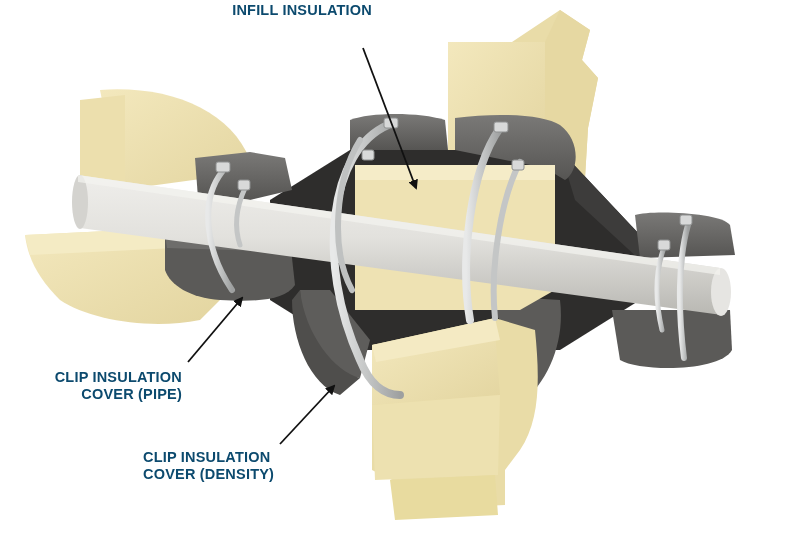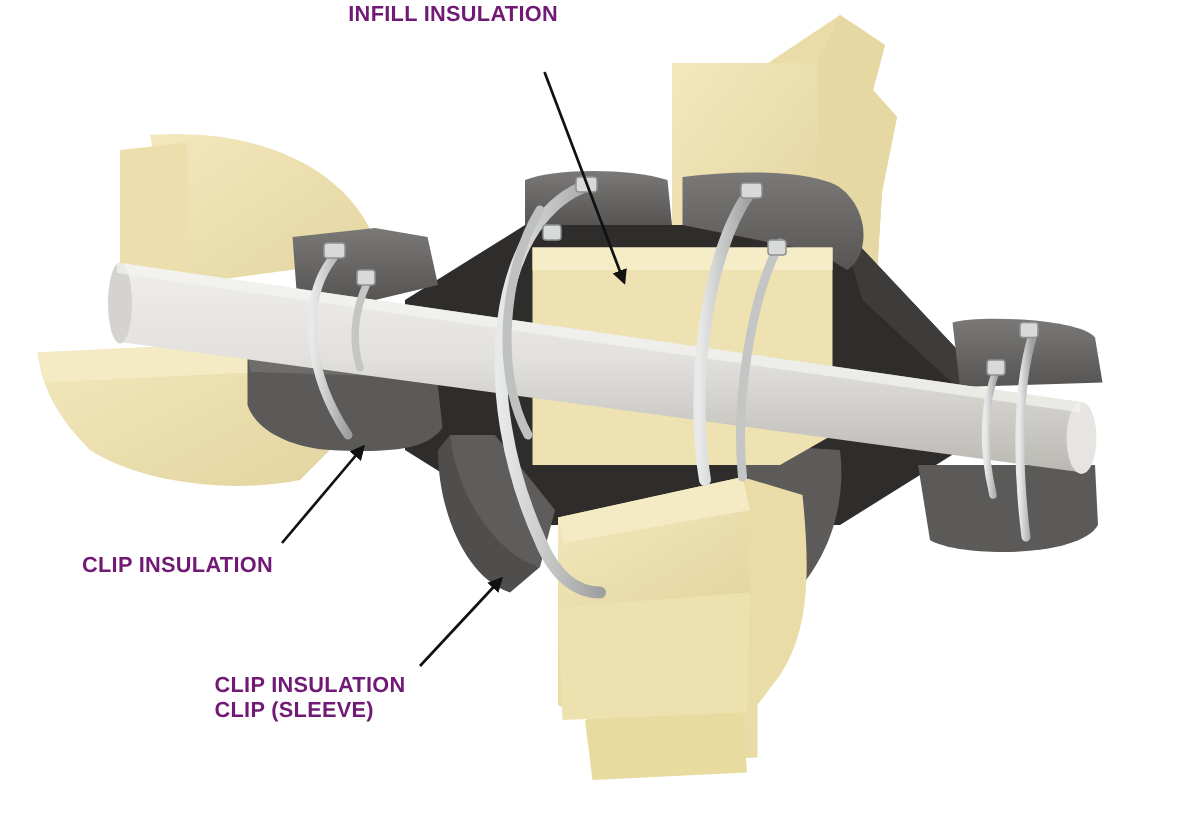--- a/index.html
+++ b/index.html
@@ -4,21 +4,21 @@
 <style>
   html, body { margin: 0; padding: 0; background: #ffffff; }
   body { width: 800px; height: 550px; overflow: hidden; position: relative; font-family: "Liberation Sans", sans-serif; }
   #stage { position: absolute; left: 0; top: 0; width: 800px; height: 550px; }
   .label {
     position: absolute;
     font-family: "Liberation Sans", sans-serif;
     font-weight: bold;
     font-size: 14.5px;
     line-height: 17px;
-    color: #701a75;
+    color: #0c4a6e;
     letter-spacing: 0.2px;
     white-space: nowrap;
   }
   .label span { display: block; }
   #label-infill { left: 220px; top: 2px; text-align: right; width: 152px; }
   #label-pipe { left: 52px; top: 369px; text-align: right; width: 130px; }
   #label-sleeve { left: 143px; top: 449px; text-align: left; width: 150px; }
 </style>
 </head>
 <body>
@@ -132,18 +132,19 @@
     <line x1="280" y1="444" x2="334" y2="386" marker-end="url(#arrowHead)"></line>
   </g>
 </svg>
 
 <div id="label-infill" class="label">
   <span>INFILL INSULATION</span>
 </div>
 
 <div id="label-pipe" class="label">
   <span>CLIP INSULATION</span>
+  <span>COVER (PIPE)</span>
 </div>
 
 <div id="label-sleeve" class="label">
   <span>CLIP INSULATION</span>
-  <span>CLIP (SLEEVE)</span>
+  <span>COVER (DENSITY)</span>
 </div>
 
 </body></html>

